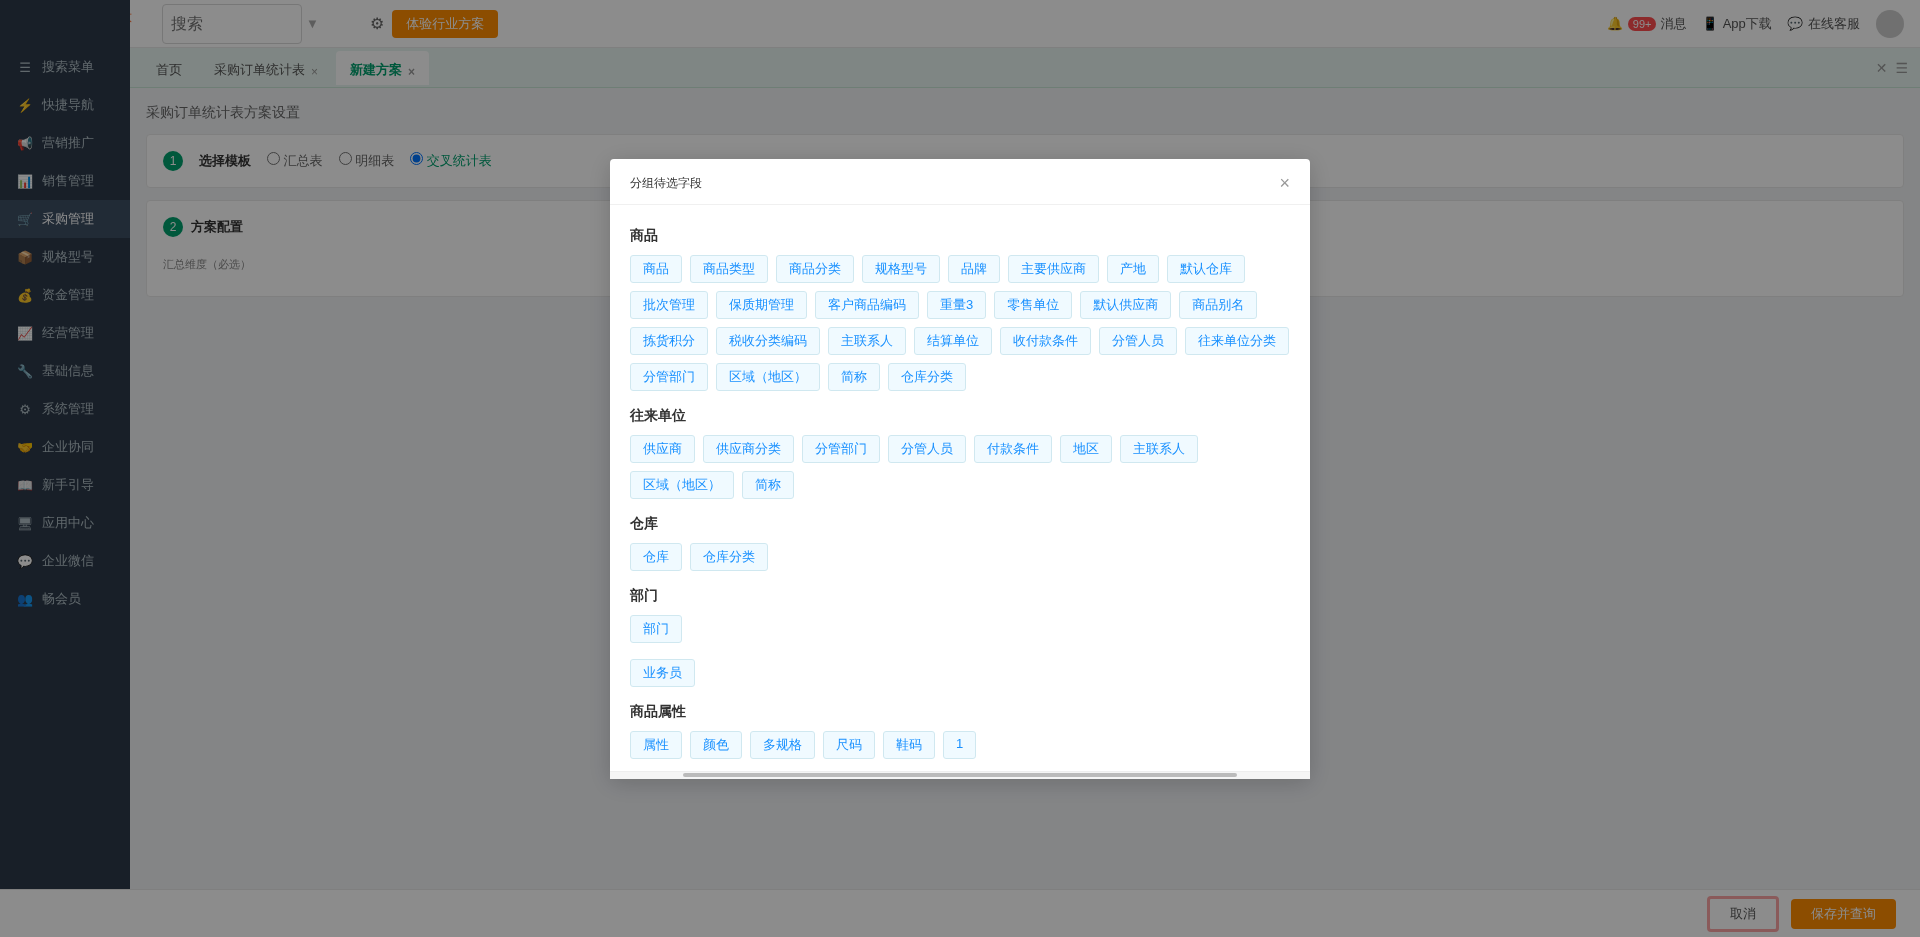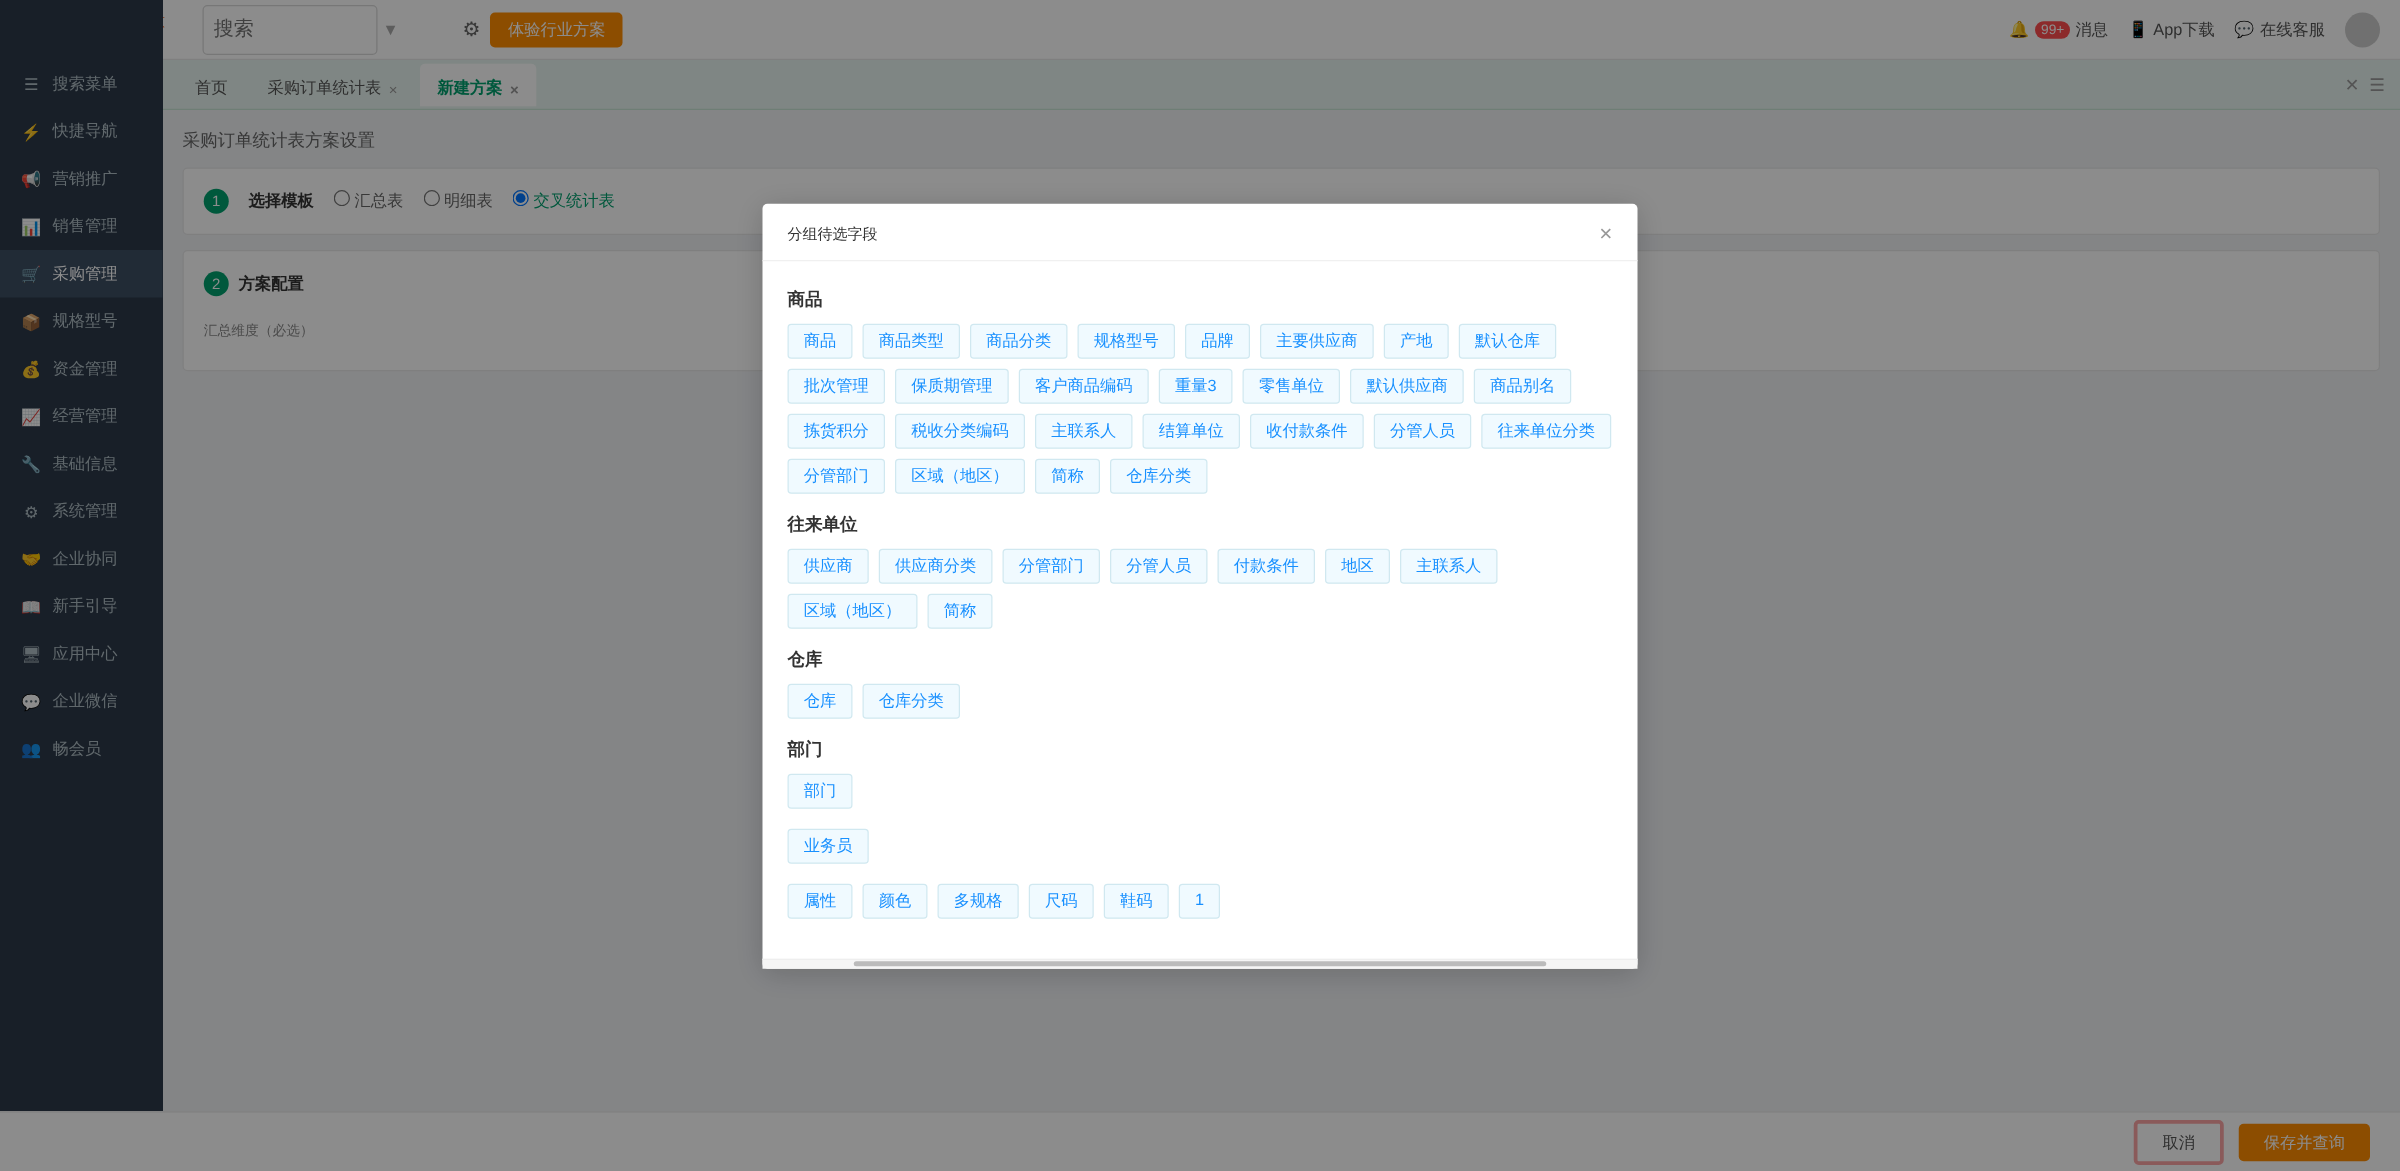--- a/index.html
+++ b/index.html
@@ -417,20 +417,21 @@
           <div class="field-chip">仓库</div>
           <div class="field-chip">仓库分类</div>
         </div>
         <div class="section-title">部门</div>
         <div class="field-grid">
           <div class="field-chip">部门</div>
         </div>
         <div class="field-grid">
           <div class="field-chip">业务员</div>
         </div>
+        <div class="section-title">商品属性</div>
         <div class="field-grid">
           <div class="field-chip">属性</div>
           <div class="field-chip">颜色</div>
           <div class="field-chip">多规格</div>
           <div class="field-chip">尺码</div>
           <div class="field-chip">鞋码</div>
           <div class="field-chip">1</div>
         </div>
       </div>
     <div class="modal-footer-scroll">

